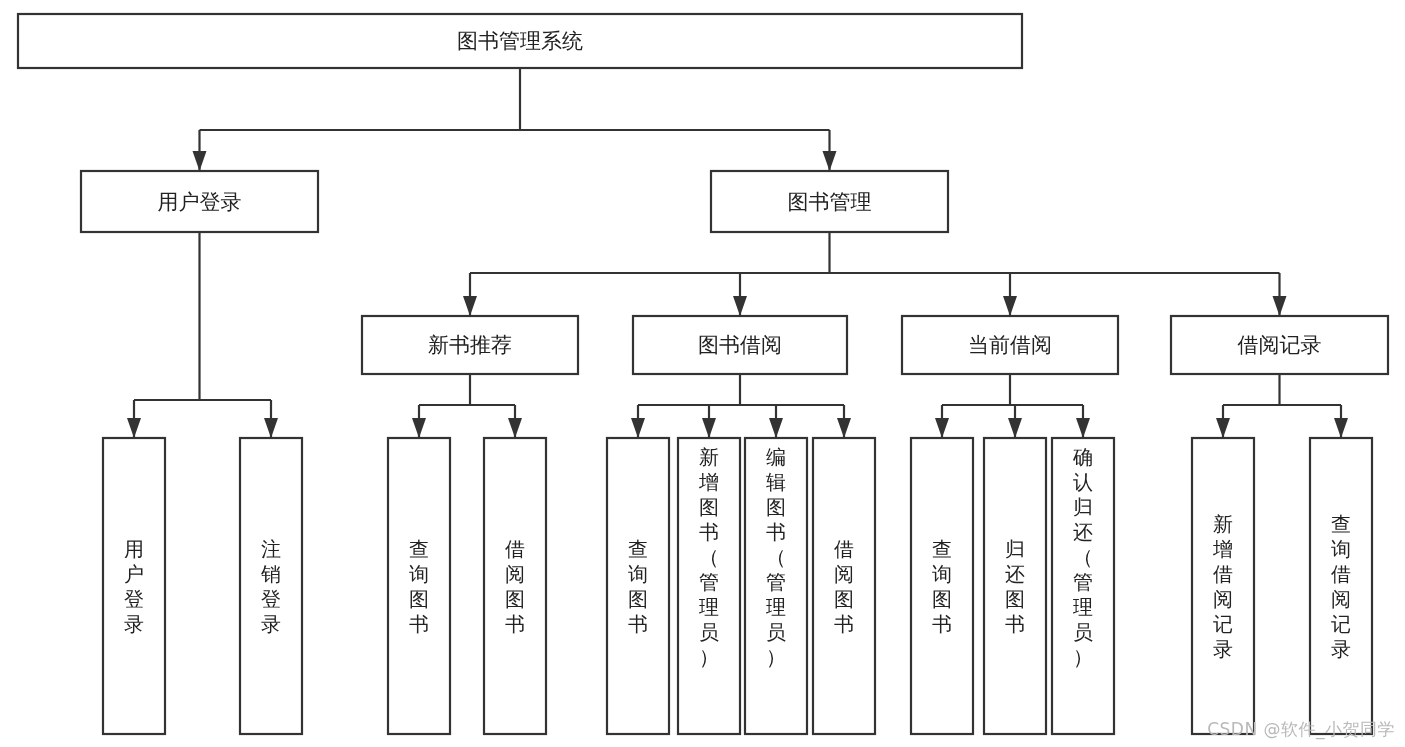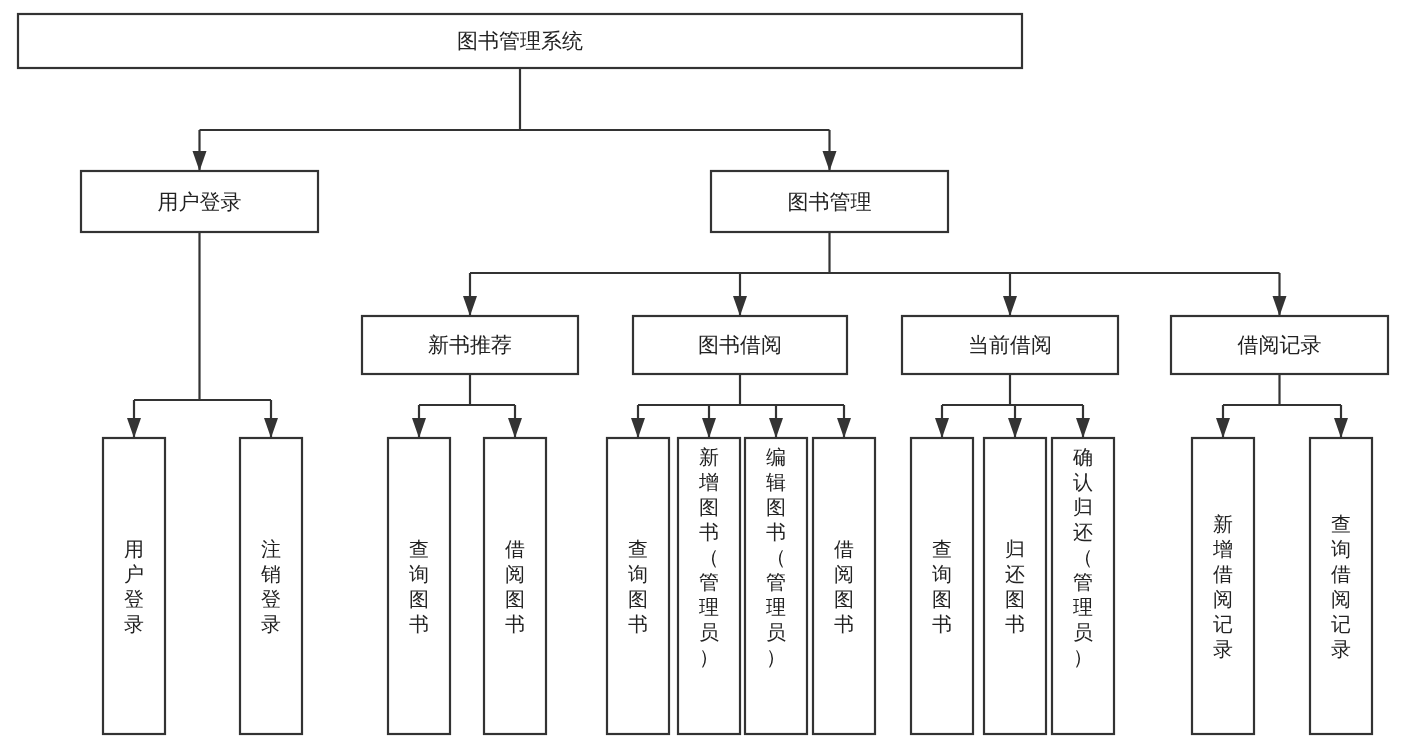--- a/index.html
+++ b/index.html
@@ -260,14 +260,15 @@
           <text x="1341" y="531" class="node-label-v">查</text>
           <text x="1341" y="556" class="node-label-v">询</text>
           <text x="1341" y="581" class="node-label-v">借</text>
           <text x="1341" y="606" class="node-label-v">阅</text>
           <text x="1341" y="631" class="node-label-v">记</text>
           <text x="1341" y="656" class="node-label-v">录</text>
         </g>
       </g>
   </svg>
 
+  <div class="watermark">CSDN @软件_小贺同学</div>
 
 </div>
 
 </body></html>

